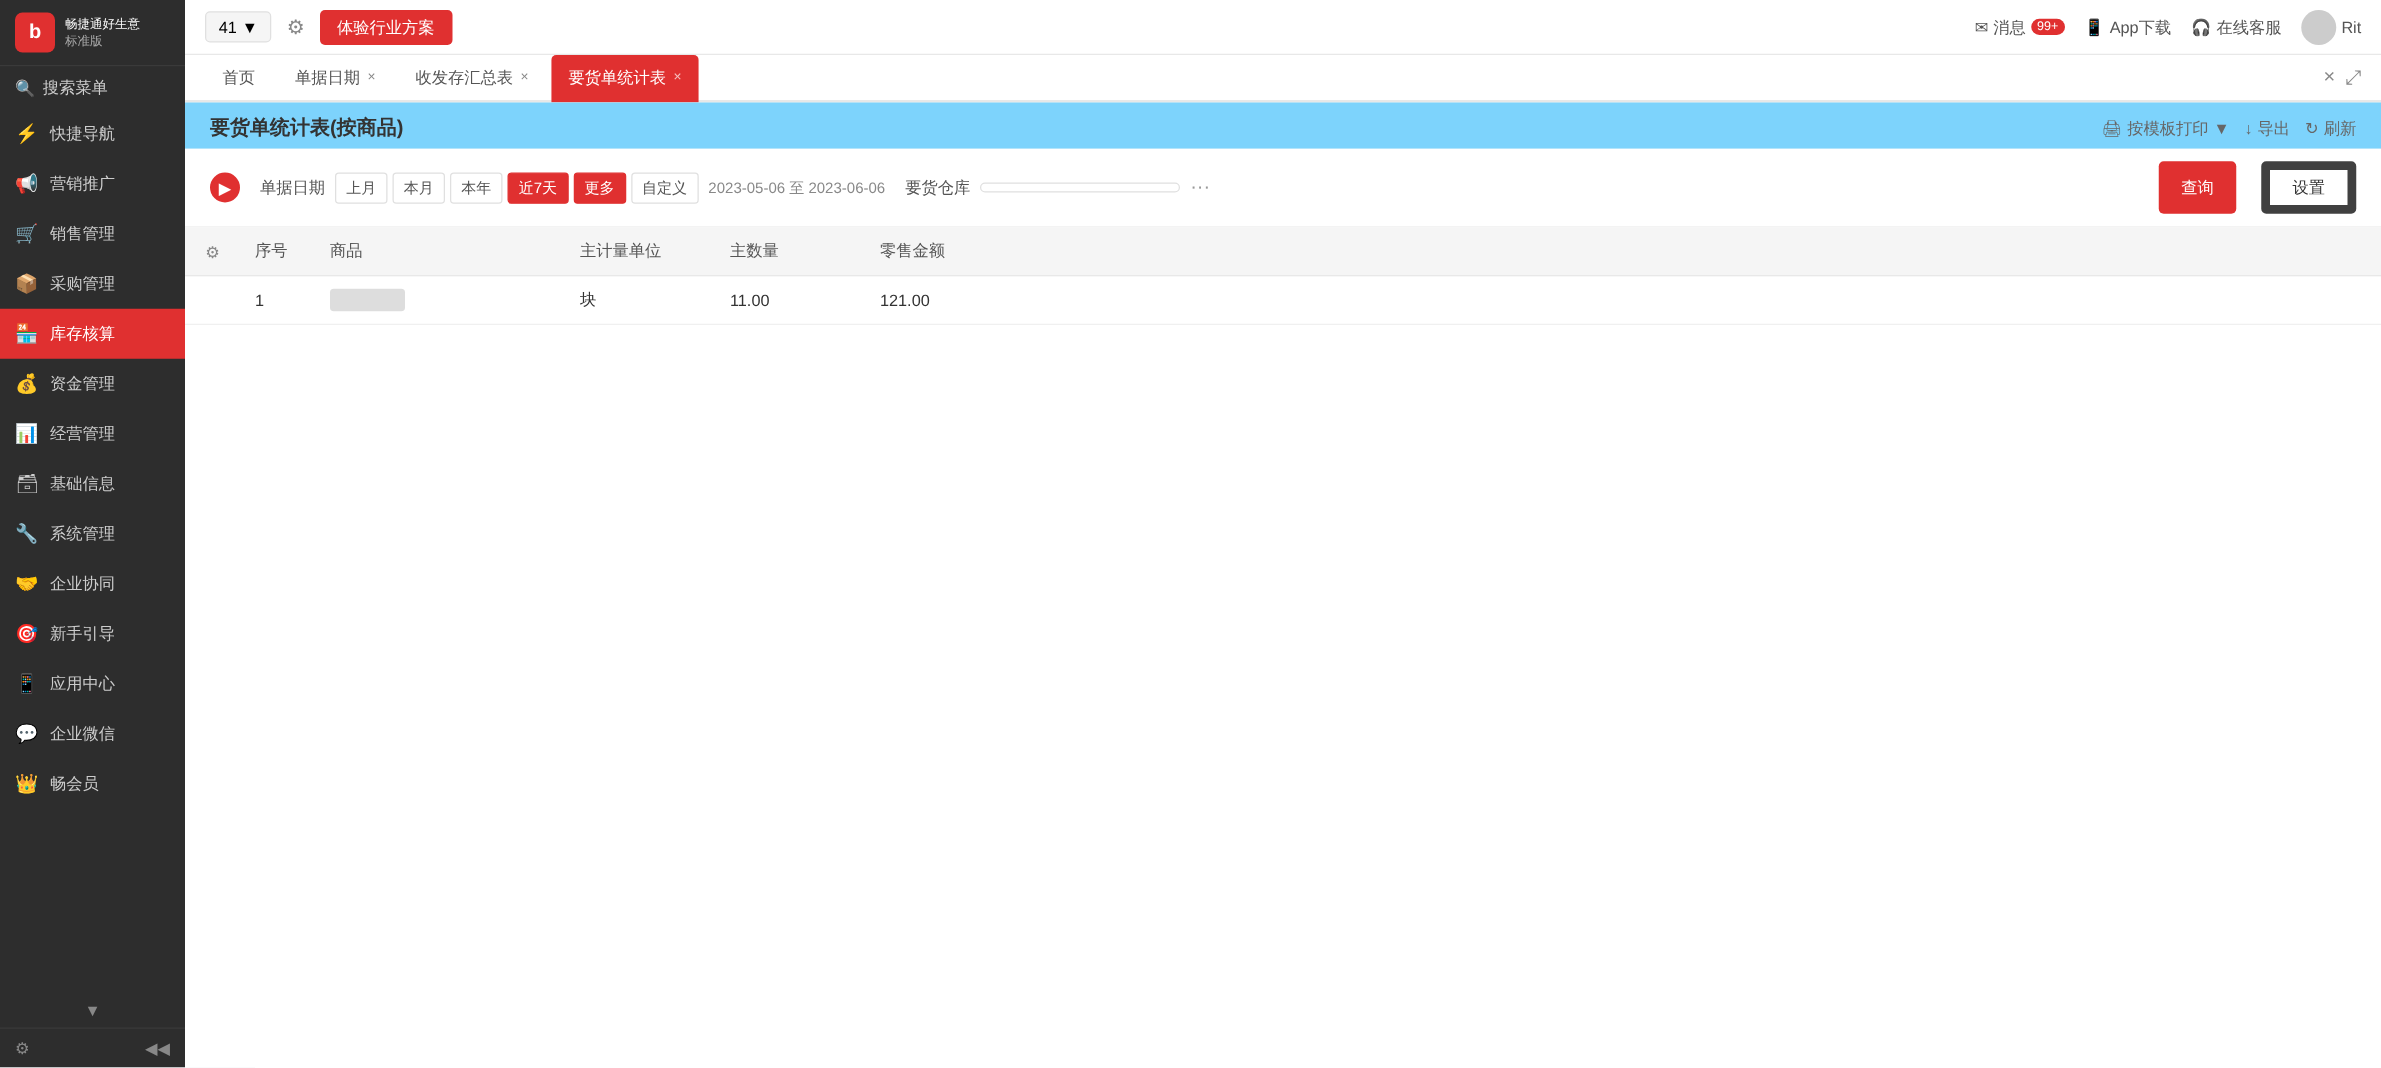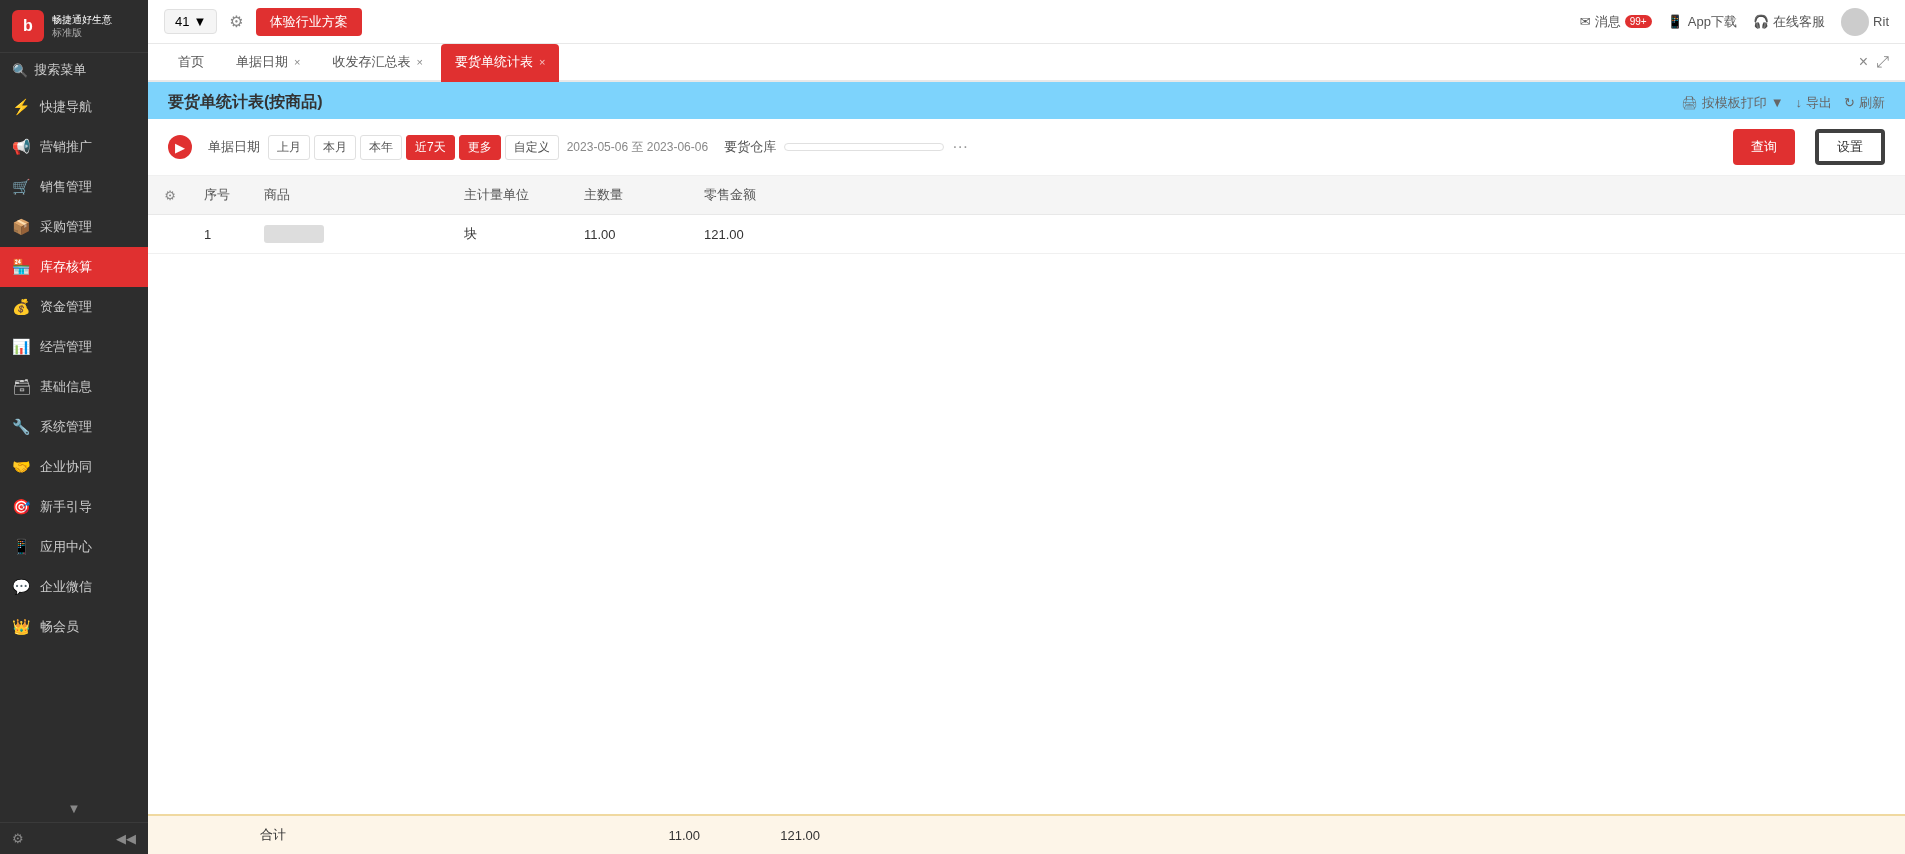--- a/index.html
+++ b/index.html
@@ -180,21 +180,21 @@
       border: 1px solid #e0e0e0; border-radius: 4px;
       padding: 3px 24px 3px 8px; font-size: 13px; min-width: 160px;
       position: relative; cursor: pointer; display: flex; align-items: center;
     }
     .filter-dots { font-size: 16px; color: #999; cursor: pointer; }
     .query-btn {
       background: #e03030; color: #fff; border: none;
       border-radius: 4px; padding: 5px 18px; font-size: 13px; cursor: pointer;
     }
     .settings-btn {
-      background: #fff; color: #333; border: 4px solid #404040;
+      background: #fff; color: #333; border: 7px solid #404040;
       border-radius: 4px; padding: 5px 18px; font-size: 13px; cursor: pointer;
     }
     .filter-actions { display: flex; gap: 20px; margin-left: auto; }
 
     
     .dropdown-overlay {
       position: absolute;
       top: 100%;
       left: 0;
       background: #fff;
@@ -484,22 +484,14 @@
           </td>
           <td>块</td>
           <td>11.00</td>
           <td>121.00</td>
           <td></td>
         </tr>
       </tbody>
     </table>
   </div>
 
-  <div class="table-footer">
-    <span style="min-width:40px;"></span>
-    <span style="min-width:60px;"></span>
-    <span style="min-width:200px;">合计</span>
-    <span style="min-width:120px;"></span>
-    <span style="min-width:120px;text-align:right;">11.00</span>
-    <span style="min-width:120px;text-align:right;padding-left:20px;">121.00</span>
-  </div>
 
 </div>
 
 </body></html>

